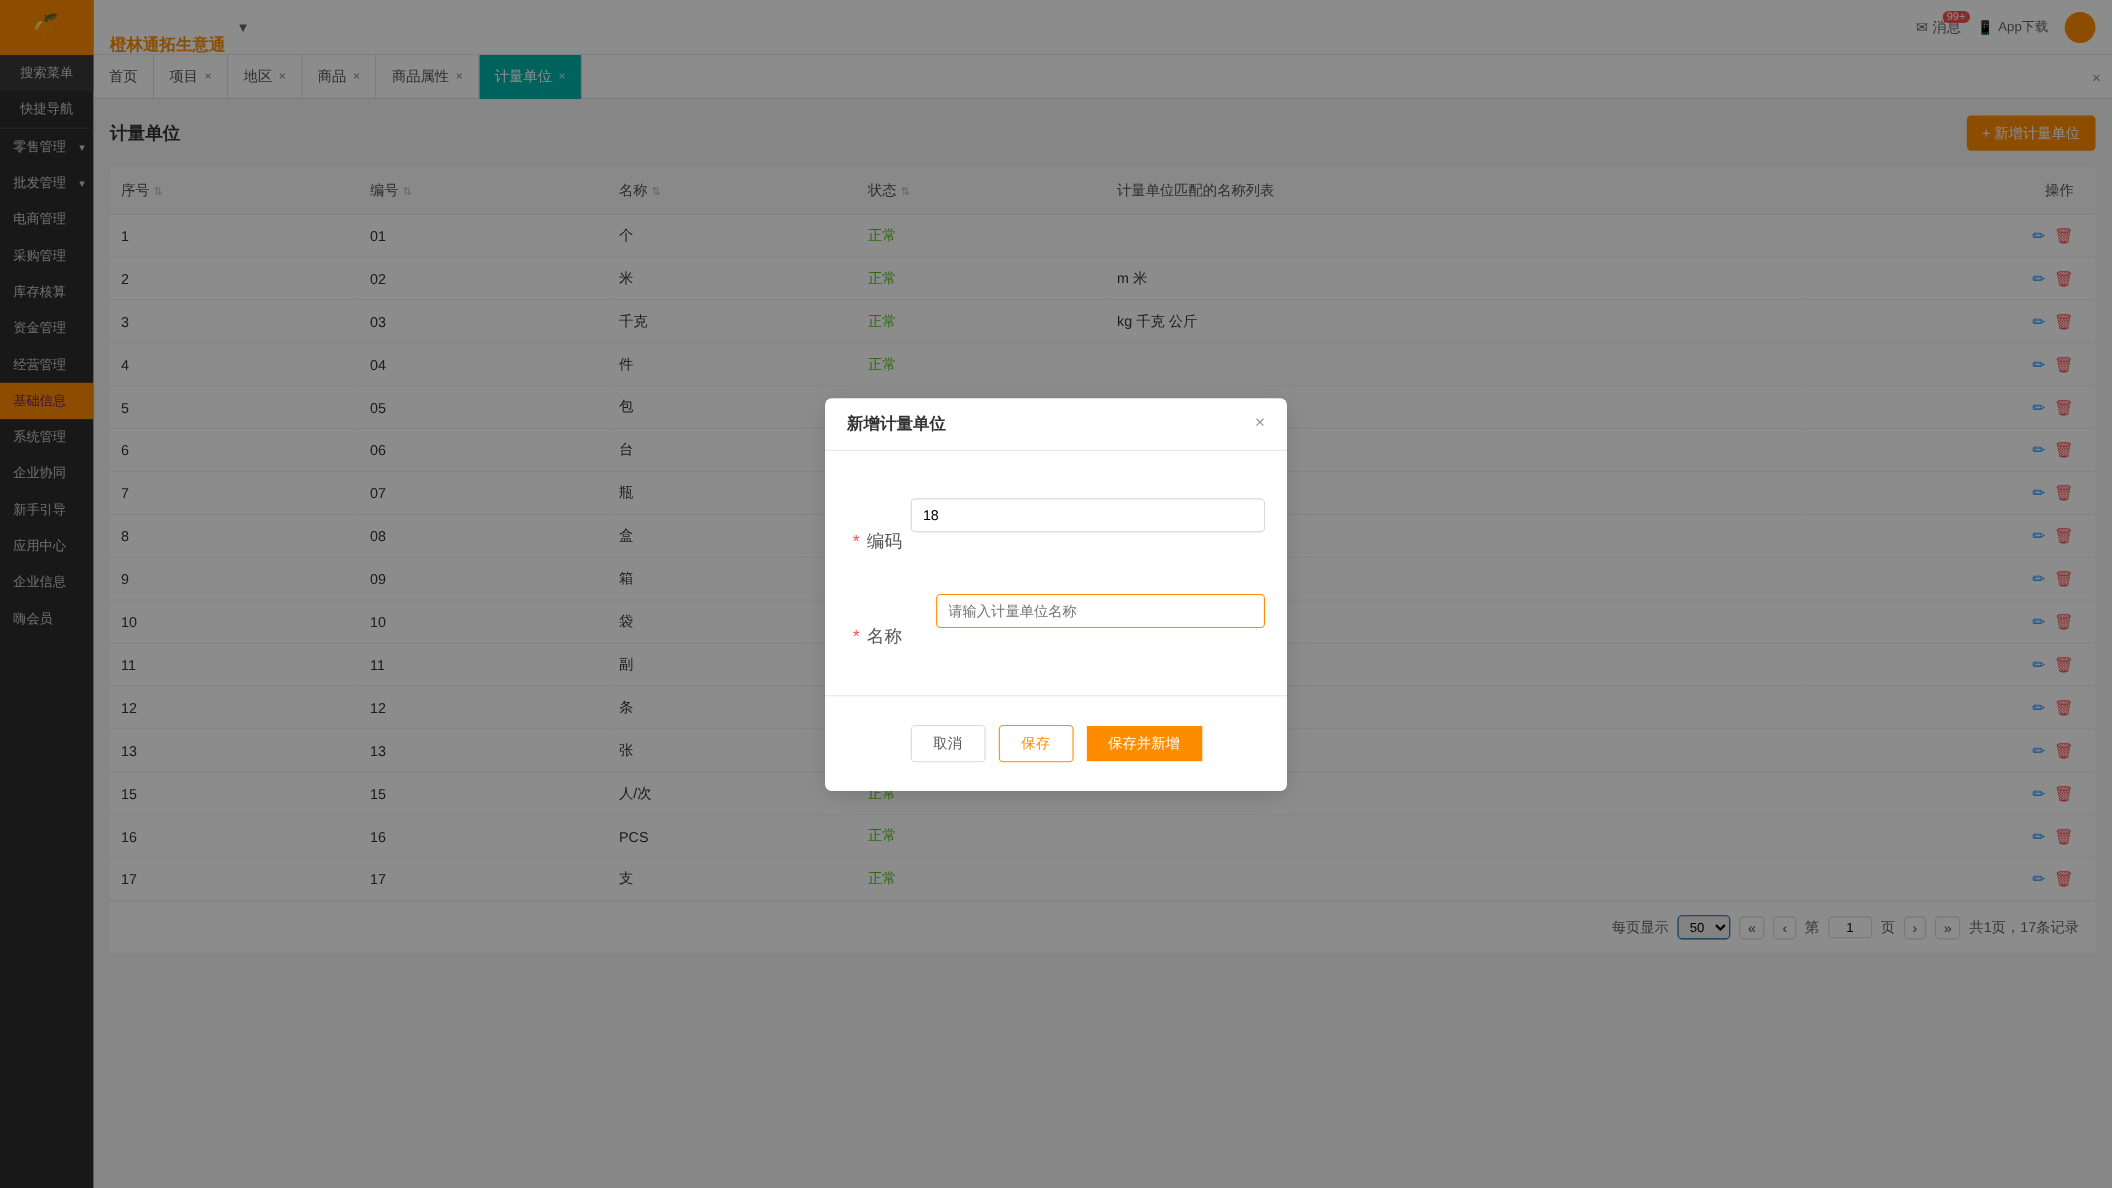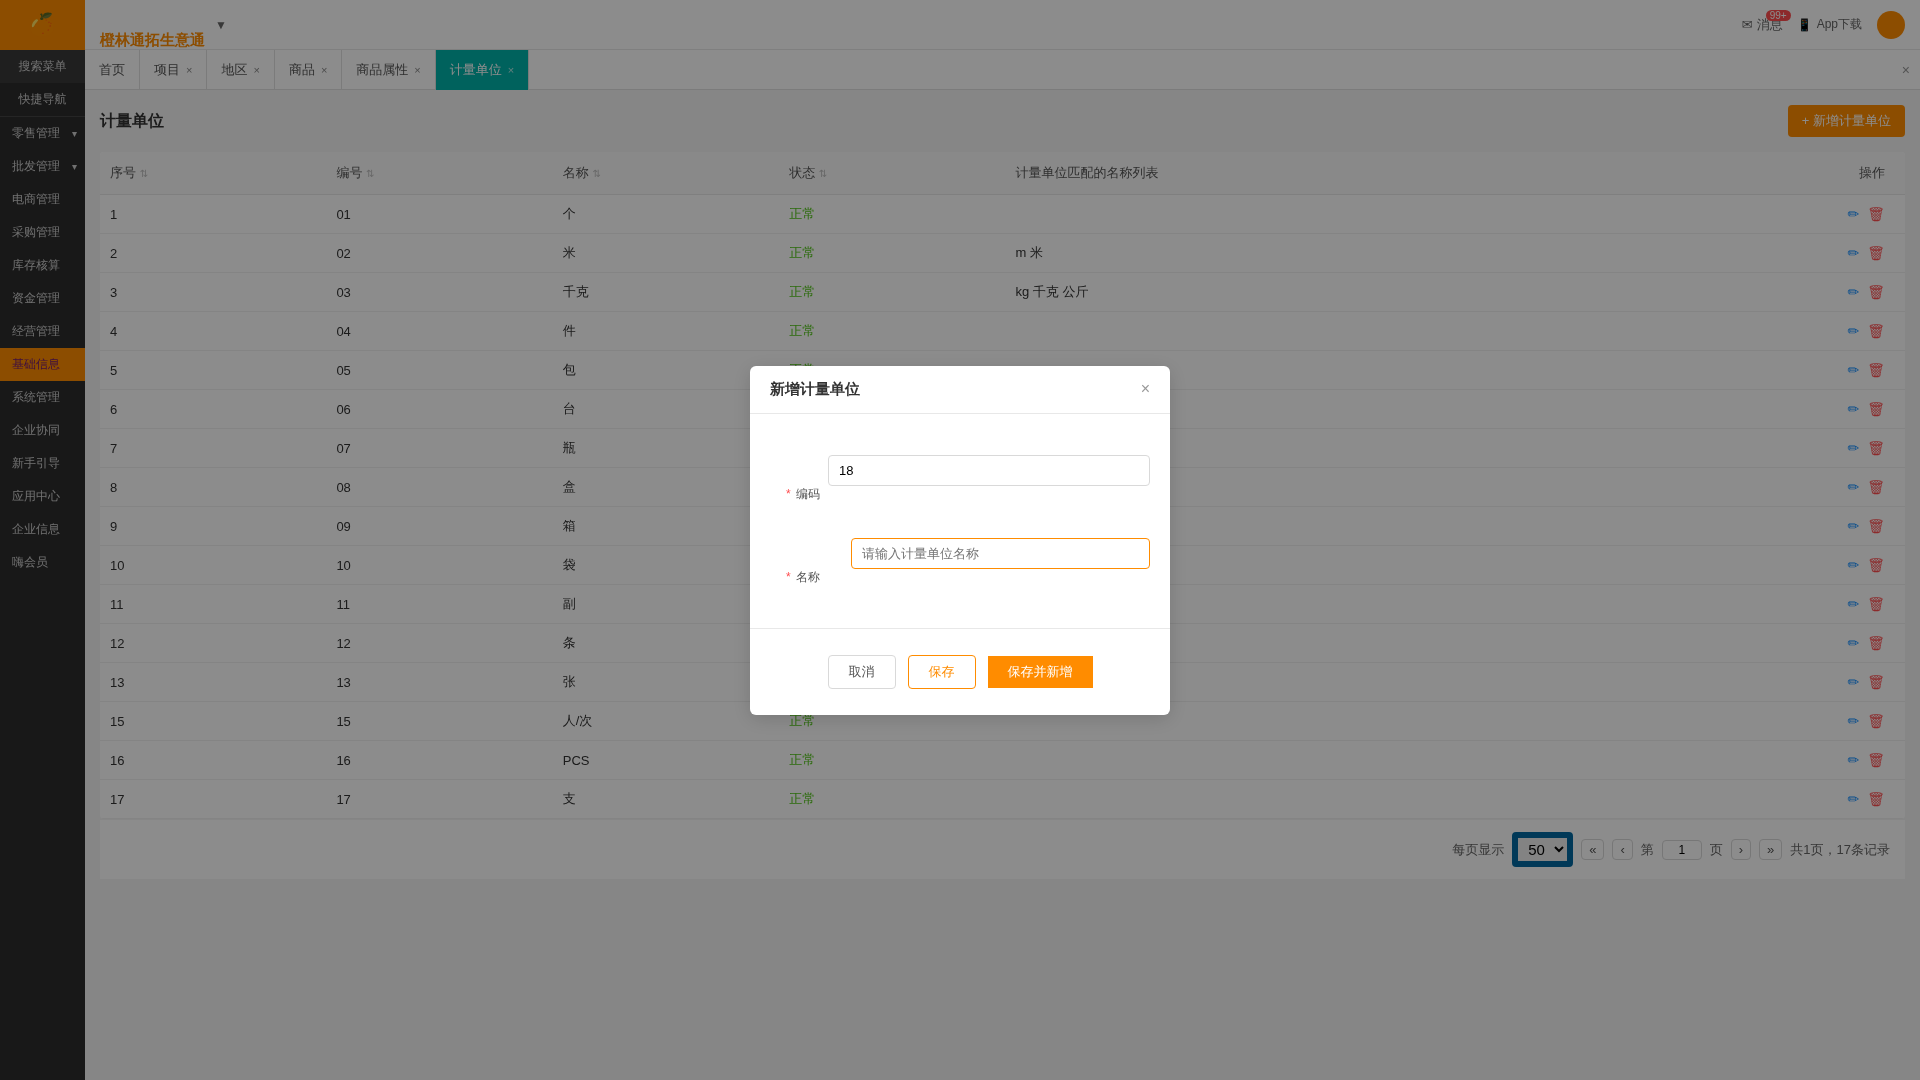--- a/index.html
+++ b/index.html
@@ -48,33 +48,33 @@
     th { padding: 12px 10px; text-align: left; font-size: 13px; color: #555; font-weight: 500; border-bottom: 1px solid #e8e8e8; }
     td { padding: 10px 10px; font-size: 13px; color: #333; border-bottom: 1px solid #f0f0f0; }
     .status-normal { color: #52c41a; }
     .action-icons { display: flex; gap: 8px; align-items: center; }
     .icon-edit { color: #1890ff; cursor: pointer; font-size: 14px; }
     .icon-delete { color: #ff4d4f; cursor: pointer; font-size: 14px; }
     .sort-icon { font-size: 10px; color: #bbb; }
 
     
     .pagination { display: flex; align-items: center; justify-content: flex-end; padding: 12px 15px; background: white; font-size: 13px; color: #666; gap: 8px; margin-top: 1px; }
-    .page-select { border: 6px solid #0369a1; border-radius: 4px; padding: 2px 6px; font-size: 15px; }
+    .page-select { border: 1px solid #0369a1; border-radius: 4px; padding: 2px 6px; font-size: 12px; }
     .page-btn { border: 1px solid #d9d9d9; border-radius: 4px; padding: 2px 7px; cursor: pointer; background: white; color: #555; font-size: 13px; }
     .page-input { border: 1px solid #d9d9d9; border-radius: 4px; width: 40px; text-align: center; padding: 2px 4px; font-size: 12px; }
 
     
     .modal-overlay { position: fixed; top: 0; left: 0; width: 100%; height: 100%; background: rgba(0,0,0,0.45); display: flex; align-items: center; justify-content: center; z-index: 1000; }
     .modal { background: white; border-radius: 6px; width: 420px; padding: 0; box-shadow: 0 4px 20px rgba(0,0,0,0.15); }
     .modal-header { padding: 14px 20px; border-bottom: 1px solid #e8e8e8; display: flex; align-items: center; justify-content: space-between; }
     .modal-title { font-size: 15px; font-weight: 600; color: #333; }
     .modal-close { cursor: pointer; color: #999; font-size: 16px; border: none; background: none; }
     .modal-body { padding: 24px 20px; }
     .form-row { display: flex; align-items: center; margin-bottom: 18px; gap: 8px; }
-    .form-label { font-size: 12px; color: #555; width: 50px; text-align: right; flex-shrink: 0; margin-top: 48px; }
+    .form-label { font-size: 16px; color: #555; width: 50px; text-align: right; flex-shrink: 0; margin-top: 48px; }
     .form-required { color: #ff4d4f; margin-right: 2px; }
     .form-input { flex: 1; border: 1px solid #d9d9d9; border-radius: 4px; padding: 7px 10px; font-size: 13px; outline: none; }
     .form-input.name-input { border-color: #ff8c00; margin-left: 23px; }
     .modal-footer { padding: 26px 20px; border-top: 1px solid #e8e8e8; display: flex; align-items: center; justify-content: center; gap: 12px; }
     .btn-cancel { border: 1px solid #d9d9d9; background: white; color: #555; padding: 7px 20px; border-radius: 4px; cursor: pointer; font-size: 13px; }
     .btn-save { border: 1px solid #ff8c00; background: white; color: #ff8c00; padding: 7px 20px; border-radius: 4px; cursor: pointer; font-size: 13px; }
     .btn-save-new { border: none; background: #ff8c00; color: white; padding: 7px 20px; border-radius: 0; cursor: pointer; font-size: 13px; text-align: right; }
   </style>
 </head>
 <body>

